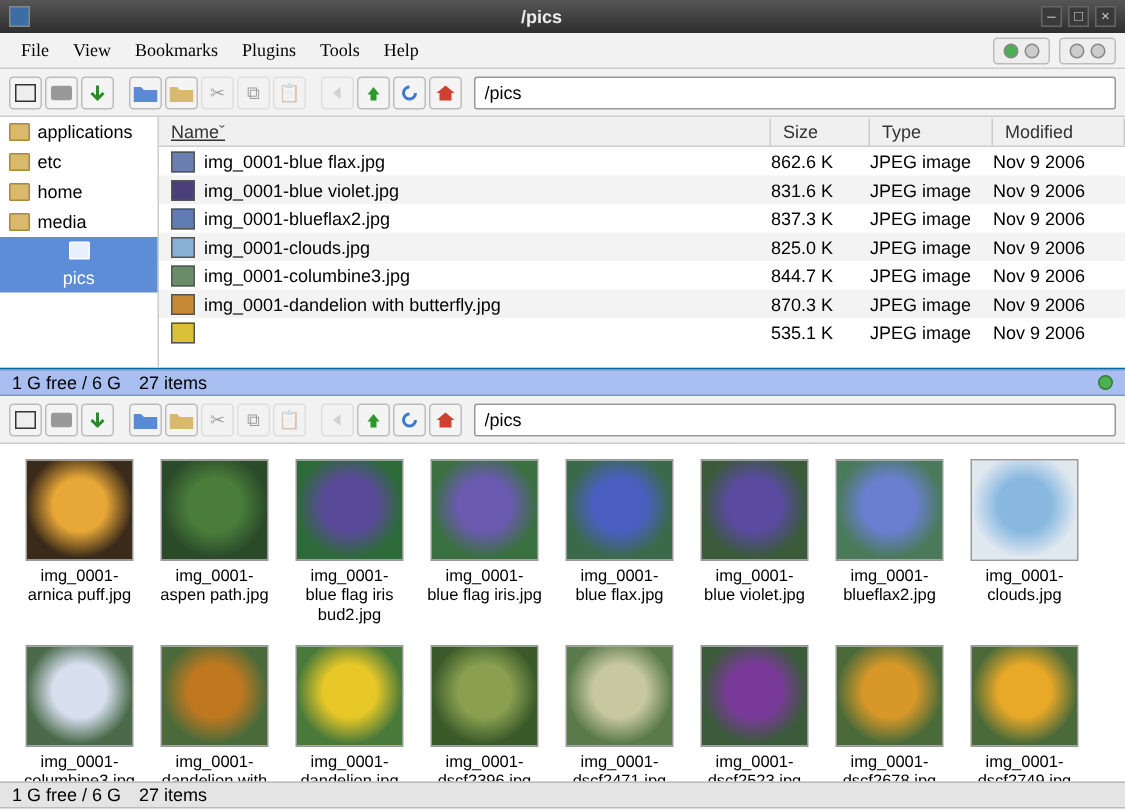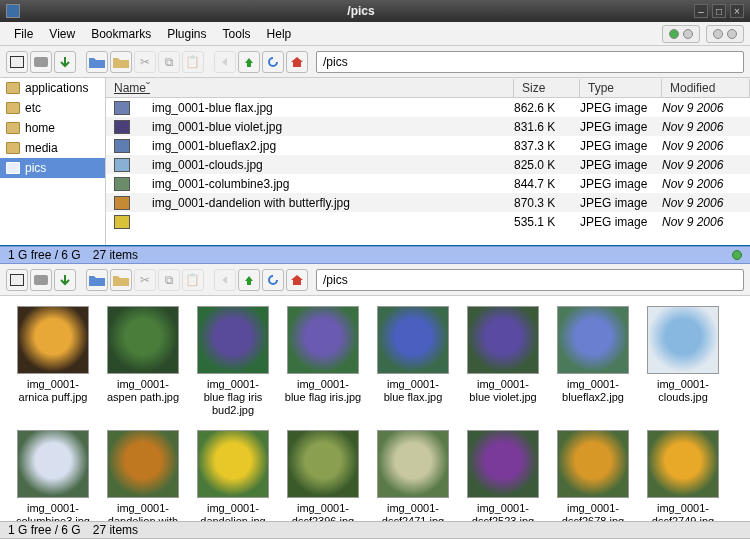--- a/index.html
+++ b/index.html
@@ -4,51 +4,51 @@
 <style>
 * { box-sizing: border-box; margin: 0; padding: 0; font-family: sans-serif; font-size: 12px; }
 body { width: 750px; height: 539px; background: #e8e8e8; display: flex; flex-direction: column; overflow: hidden; }
 .titlebar { background: linear-gradient(#565656,#2e2e2e); color: #eee; height: 22px; display: flex; align-items: center; padding: 0 6px; }
 .titlebar .appicon { width: 14px; height: 14px; background: #3a6ea5; border: 1px solid #888; margin-right: 8px; }
 .titlebar .title { flex: 1; text-align: center; font-weight: bold; }
 .winbtns { display: flex; gap: 4px; }
 .winbtn { width: 14px; height: 14px; background: #3a3a3a; border: 1px solid #666; display:flex;align-items:center;justify-content:center;color:#ccc;font-size:10px;cursor:pointer;}
 .menubar { background: #f2f2f2; height: 24px; display: flex; align-items: center; border-bottom: 1px solid #ccc; }
 .menubar .menu-section { display: flex; padding: 0 6px; }
-.menubar .menuitem { padding: 3px 8px; cursor: pointer; }
+.menubar .menuitem { padding: 3px 8px; cursor: pointer; font-family: Liberation Serif, serif; }
 .menubar .spacer { flex: 1; }
 .tbbtn { width: 22px; height: 22px; border: 1px solid #bbb; background: #f4f4f4; border-radius: 3px; display:flex;align-items:center;justify-content:center;cursor:pointer;margin-right:2px;}
 .tbbtn.disabled { opacity: .35; }
 .led { width:10px;height:10px;border-radius:50%;border:1px solid #888;display:inline-block;margin:0 2px;}
 .led.green{background:#4caf50;}
 .led.grey{background:#ccc;}
 .ledbox{border:1px solid #bbb;padding:3px 4px;border-radius:3px;display:flex;align-items:center;margin-right:6px;background:#eee;}
 .toolbar { background:#f2f2f2; height:32px; display:flex;align-items:center;padding:0 6px;border-bottom:1px solid #ccc;}
 .addr { flex:1; height:22px;border:1px solid #999;background:#fff;padding:2px 6px;margin-left:6px;border-radius:2px;}
 .pane-top{display:flex;height:168px;border-bottom:1px solid #0369a1;}
 .sidebar{width:106px;background:#fff;border-right:1px solid #ccc;}
 .sbitem{display:flex;align-items:center;padding:3px 6px;gap:5px;cursor:pointer;}
-.sbitem.sel{background:#5c8dd6;color:#fff;}
+.sbitem.sel{background:#5c8dd6;color:#fff;flex-direction:column;}
 .fico{width:14px;height:12px;background:#d9b96c;border:1px solid #a88a3a;border-radius:1px;}
 .fico.sel{background:#e8f0ff;border-color:#fff;}
 .listarea{flex:1;background:#fff;overflow:hidden;}
 .lhdr{display:flex;background:#f0f0f0;border-bottom:1px solid #ccc;height:20px;align-items:center;}
 .lhdr .col{padding:2px 8px;border-right:1px solid #ccc;color:#333;}
 .col-name{flex:1;text-decoration:underline;}
 .col-size{width:66px;}
 .col-type{width:82px;}
 .col-mod{width:88px;}
 .lrow{display:flex;align-items:center;height:19px;padding:0 4px;}
 .lrow:nth-child(even){background:#f3f3f3;}
 .thumb{width:16px;height:14px;background:#7a9e6a;border:1px solid #555;margin-right:6px;}
 .lrow .cell{padding:0 4px;}
-.lrow .c-name{flex:1;display:flex;align-items:flex-start;gap:16px;}
+.lrow .c-name{flex:1;display:flex;align-items:flex-start;}
 .lrow .c-size{width:66px;}
 .lrow .c-type{width:82px;}
-.lrow .c-mod{width:88px;font-style:italic;}
+.lrow .c-mod{width:88px;}
 .statusbar{background:#a8bdf0;height:18px;display:flex;align-items:center;padding:0 8px;gap:12px;border-top:1px solid #7a93d4;border-bottom:1px solid #7a93d4;}
 .statusbar.grey{background:#e4e4e4;border-color:#bbb;}
 .statusdot{width:10px;height:10px;border-radius:50%;background:#4caf50;border:1px solid #2e7d32;margin-left:auto;}
 .pane-bottom{flex:1;background:#fff;overflow:hidden;}
 .thumbgrid{display:flex;flex-wrap:wrap;gap:12px;padding:10px 14px;align-content:flex-start;}
 .thumbitem{width:78px;display:flex;flex-direction:column;align-items:center;cursor:pointer;}
 .thumbimg{width:72px;height:68px;background:#888;border:1px solid #999;display:flex;align-items:center;justify-content:center;overflow:hidden;}
 .thumbname{font-size:11px;text-align:center;margin-top:4px;line-height:1.2;word-break:break-word;}
 .dropdown-arrow{margin-left:auto;color:#555;}
 svg{display:block;}

